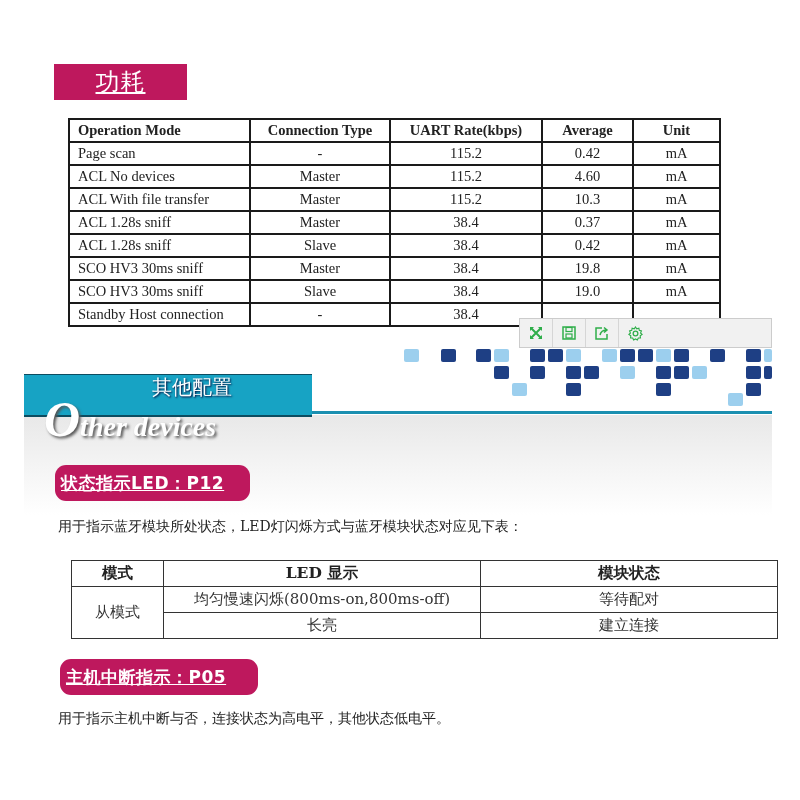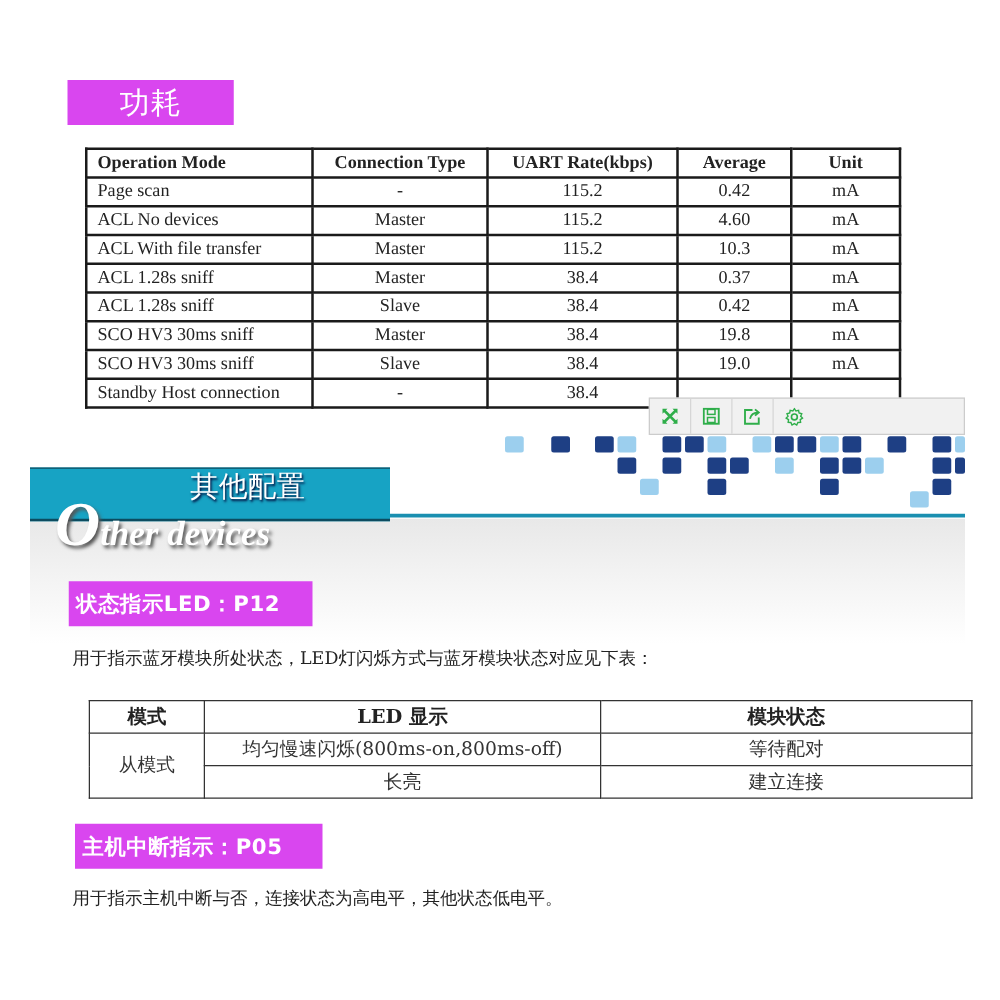--- a/index.html
+++ b/index.html
@@ -1,38 +1,38 @@
 <!DOCTYPE html>
 <html><head>
 <meta charset="utf-8">
 <style>
   html,body{margin:0;padding:0;background:#fff;}
   body{width:800px;height:800px;position:relative;overflow:hidden;font-family:"DejaVu Serif",serif;color:#222;}
   .abs{position:absolute;}
-  .title-badge{background:#d946ef;color:#fff;font-family:"DejaVu Sans",sans-serif;}
+  .title-badge{background:#be185d;color:#fff;font-family:"DejaVu Sans",sans-serif;text-decoration:underline;}
   #power-title{left:54px;top:64px;width:133px;height:36px;font-size:24px;display:flex;align-items:center;justify-content:center;letter-spacing:1px;}
   table{border-collapse:collapse;}
   #power-table{left:68px;top:118px;width:653px;font-family:"Liberation Serif",serif;font-size:14.5px;border:2px solid #1a1a1a;}
   #power-table th,#power-table td{border:2px solid #1a1a1a;height:21px;padding:0 8px;}
   #power-table th{font-weight:bold;}
   #power-table td:first-child,#power-table th:first-child{text-align:left;}
   #power-table td,#power-table th{text-align:center;margin-left:36px;}
   #power-table th:first-child{padding-left:8px;}
   
   .sq{position:absolute;width:15px;height:13px;border-radius:2px;}
   .dk{background:#1e3f84;}
   .lt{background:#9ccfee;}
   #band-box{left:24px;top:374px;width:288px;height:40px;background:#17a3c4;border-top:1px solid #0c4c60;border-bottom:2px solid #0c4c60;}
   #band-line{left:312px;top:411px;width:460px;height:3px;background:#1a8fb0;}
-  #band-title{left:152px;top:374px;font-family:Liberation Mono, monospace;font-size:23px;color:#fff;text-shadow:1px 1px 2px #003;}
+  #band-title{left:152px;top:374px;font-family:Liberation Mono, monospace;font-size:20px;color:#fff;text-shadow:1px 1px 2px #003;}
   #band-en{left:44px;top:390px;font-family:"Liberation Serif",serif;font-style:italic;font-weight:bold;color:#fff;text-shadow:2px 2px 3px #555;}
   #band-en .big{font-size:50px;}
   #band-en .rest{font-size:28px;}
   #gray-bg{left:24px;top:415px;width:748px;height:100px;background:linear-gradient(to bottom,#e8e8e8 0%,#f4f4f4 50%,#ffffff 100%);}
-  .sub-badge{font-weight:bold;font-size:17px;padding:0 6px;height:36px;display:flex;align-items:center;letter-spacing:0.5px;}
+  .sub-badge{font-weight:bold;font-size:17px;padding:0 6px;height:36px;display:flex;align-items:center;letter-spacing:0.5px;border-radius:11px;}
   #led-badge{left:55px;top:465px;width:183px;}
   #host-badge{left:60px;top:659px;width:186px;}
   .para{font-family:"DejaVu Serif",serif;font-size:14px;color:#222;white-space:nowrap;}
   #led-desc{left:58px;top:518px;}
   #host-desc{left:58px;top:710px;}
   #led-table{left:71px;top:560px;width:707px;font-family:"DejaVu Serif",serif;font-size:15px;border:1.5px solid #222;}
   #led-table th,#led-table td{border:1px solid #333;height:25px;text-align:center;padding:0;}
   #led-table th{font-weight:bold;font-size:15.5px;}
   #led-table td{color:#333;}
   

